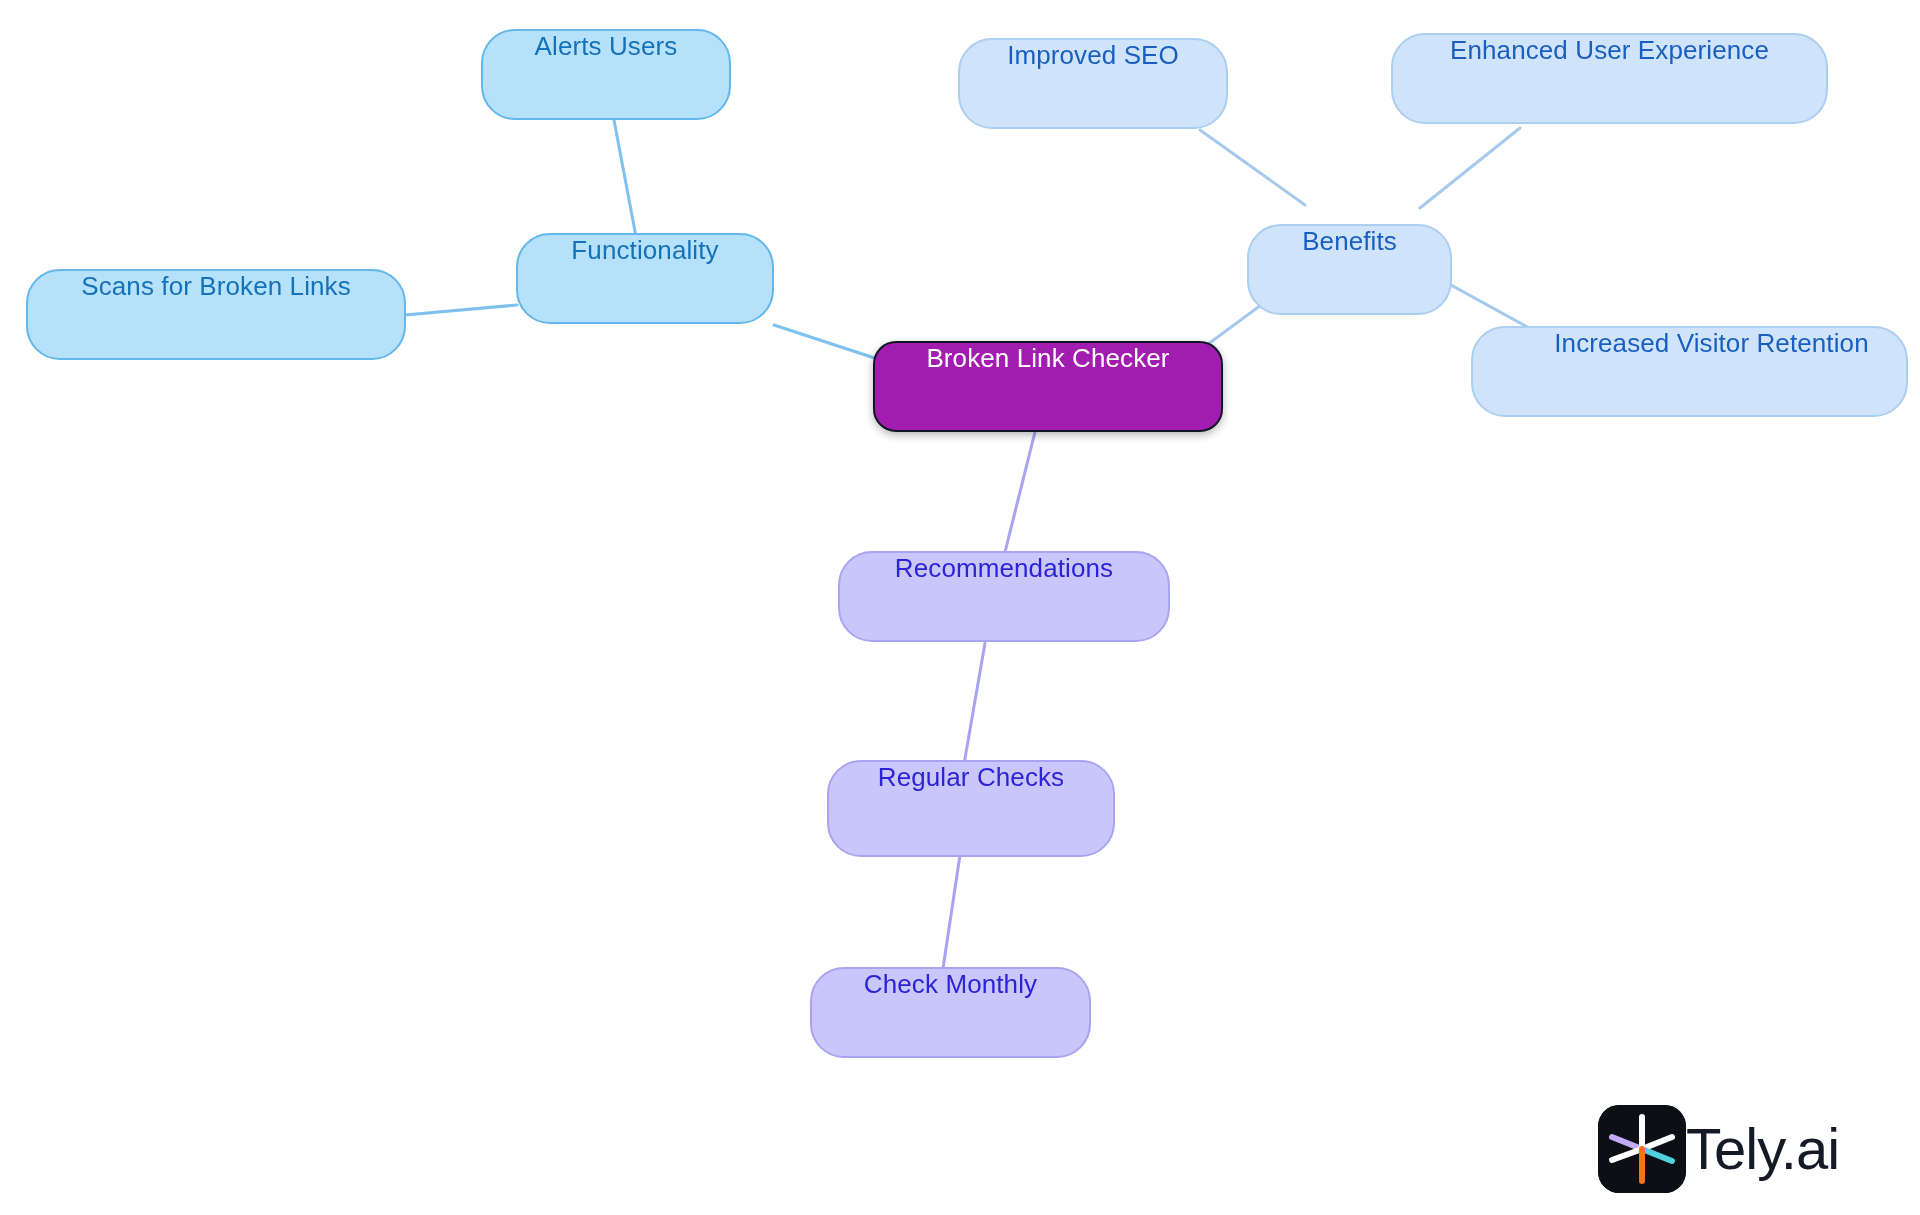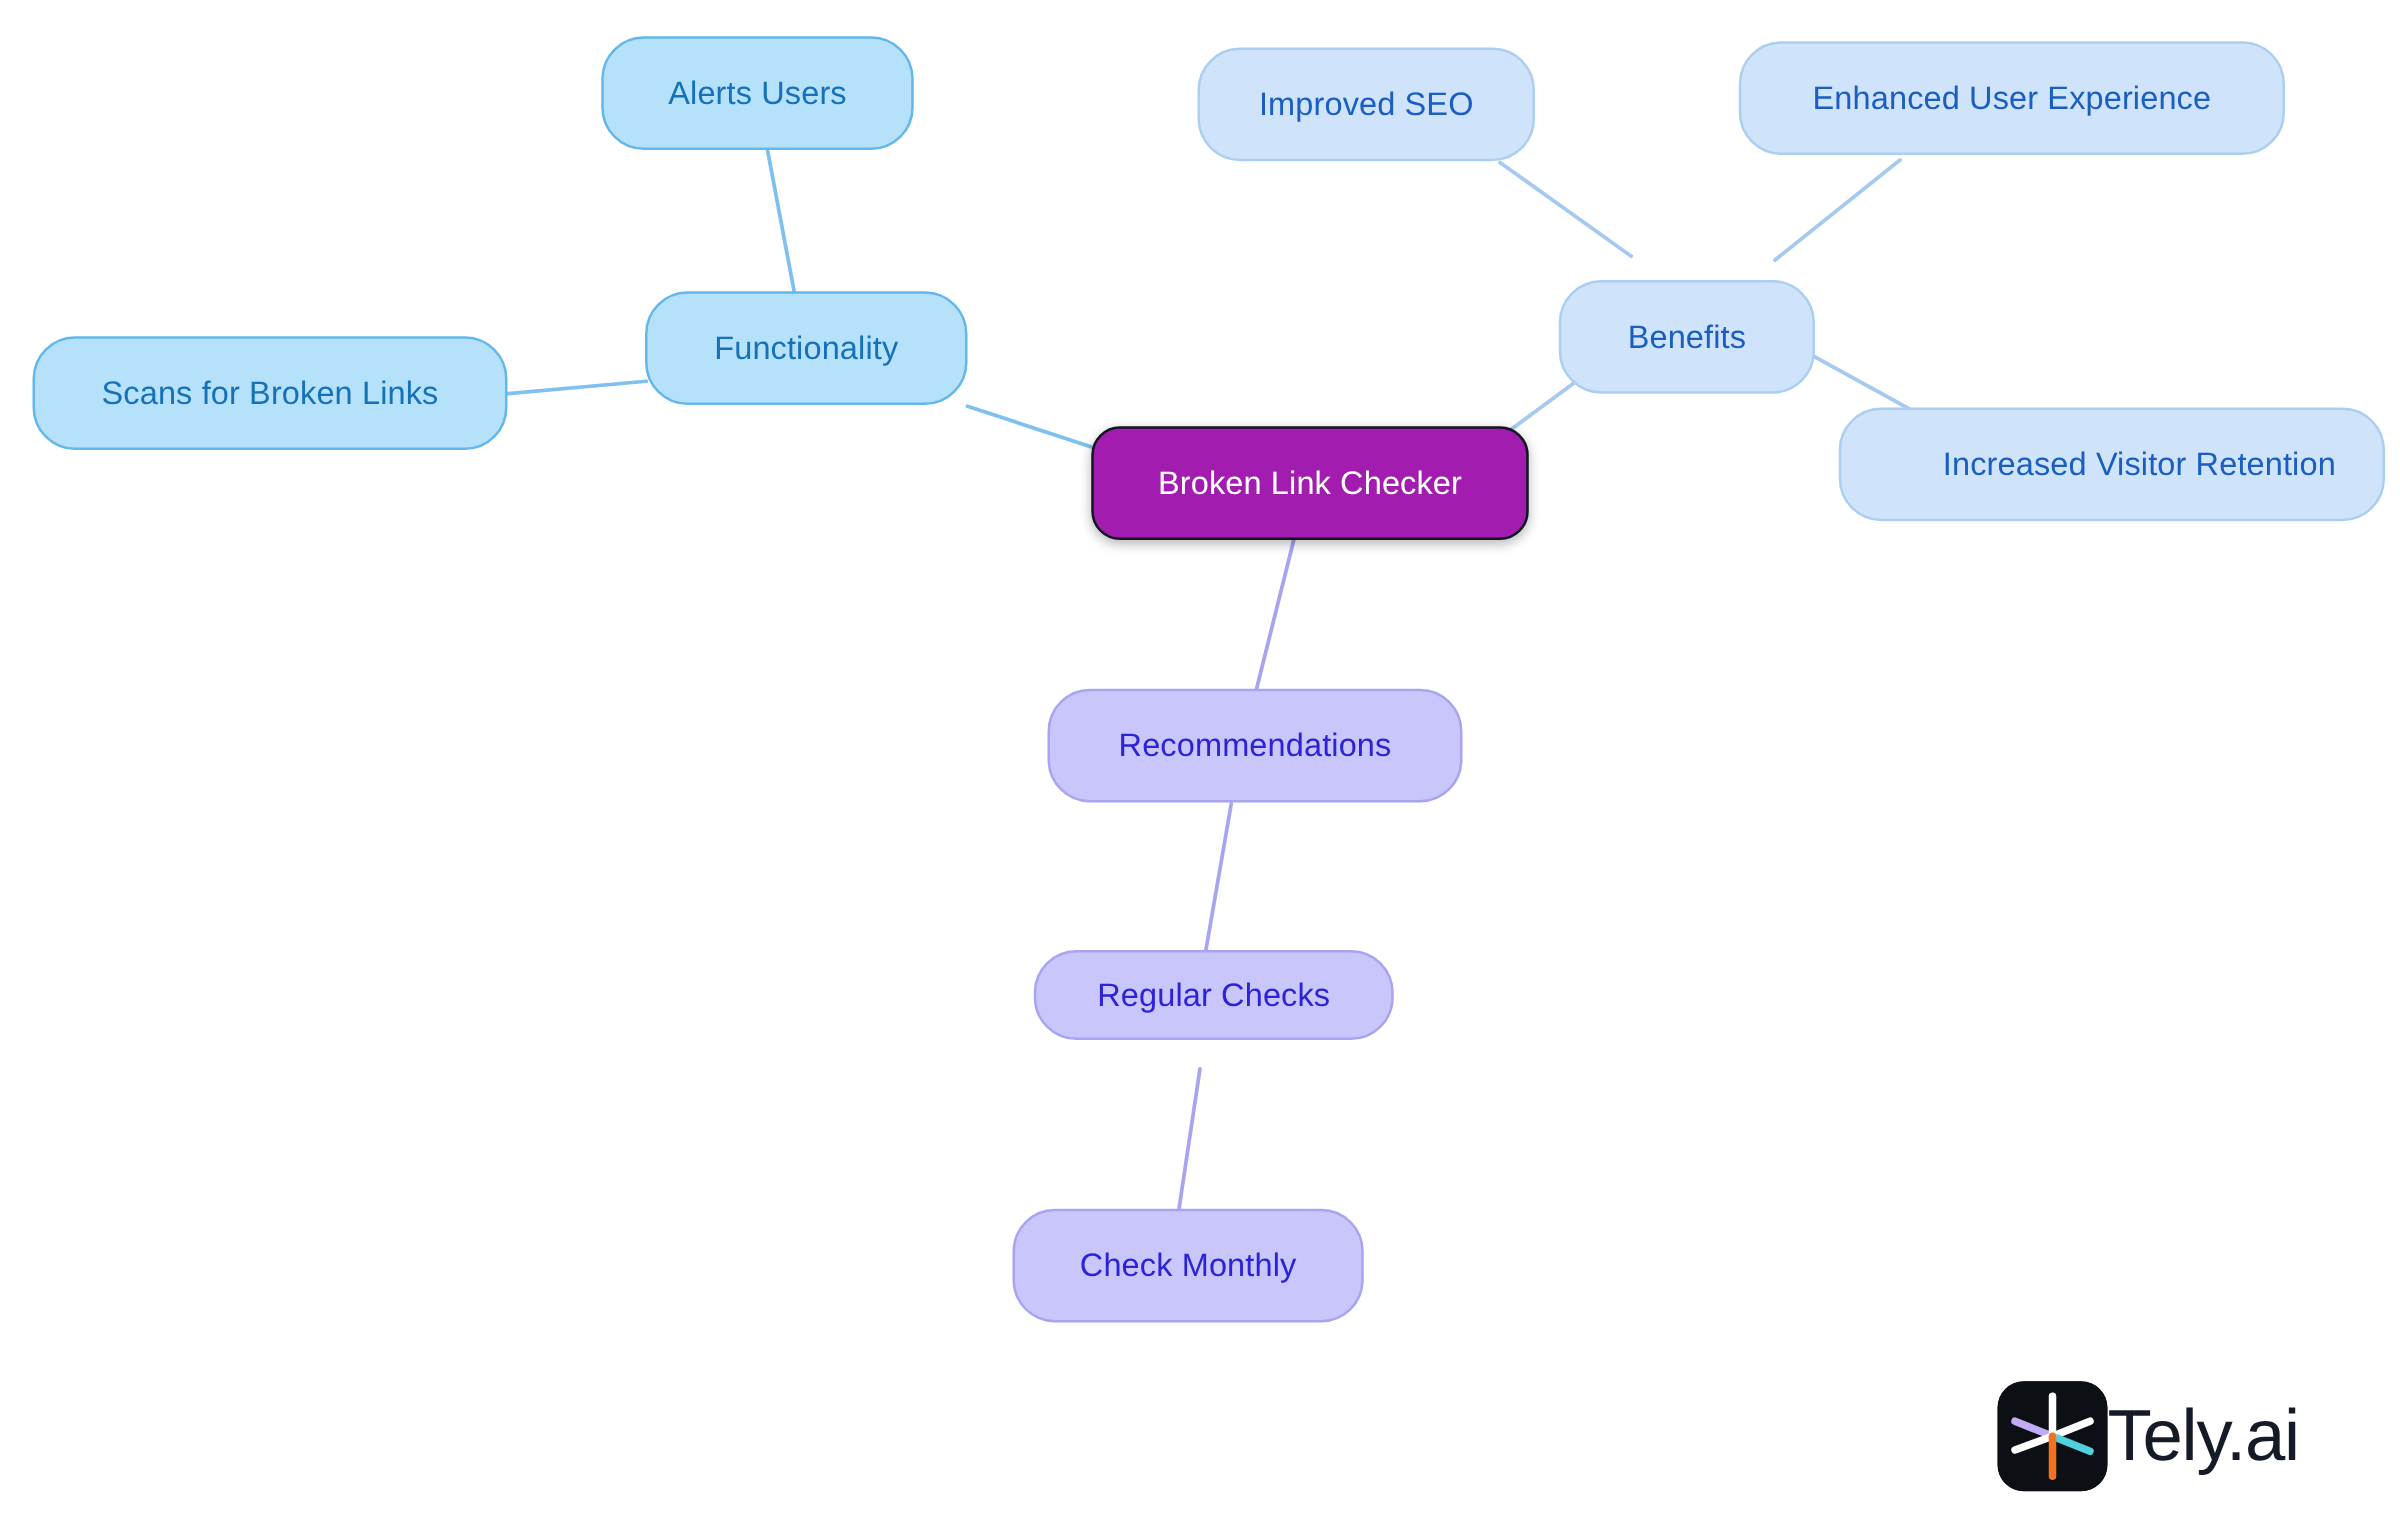--- a/index.html
+++ b/index.html
@@ -34,21 +34,21 @@
     z-index: 1;
     pointer-events: none;
   }
 
   
   .node {
     position: absolute;
     z-index: 2;
     box-sizing: border-box;
     display: flex;
-    align-items: center;
+    align-items: flex-start;
     justify-content: center;
     text-align: center;
     border-style: solid;
     border-width: 2px;
     white-space: nowrap;
     letter-spacing: 0.1px;
   }
 
   .node-root {
     background: #a21caf;
@@ -157,21 +157,21 @@
   </div>
 
   <div class="node node-paleblue" style="left:1471px; top:326px; width:437px; height:91px;padding-left:44px;">
     <span>Increased Visitor Retention</span>
   </div>
 
   <div class="node node-purple" style="left:838px; top:551px; width:332px; height:91px;">
     <span>Recommendations</span>
   </div>
 
-  <div class="node node-purple" style="left:827px; top:760px; width:288px; height:72px;">
+  <div class="node node-purple" style="left:827px; top:760px; width:288px; height:97px;">
     <span>Regular Checks</span>
   </div>
 
   <div class="node node-purple" style="left:810px; top:967px; width:281px; height:91px;">
     <span>Check Monthly</span>
   </div>
 
   <div id="tely-logo">
     <svg id="tely-logo-mark" viewBox="0 0 88 88" xmlns="http://www.w3.org/2000/svg">
       <rect x="0" y="0" width="88" height="88" rx="21" fill="#0c0f14"></rect>

